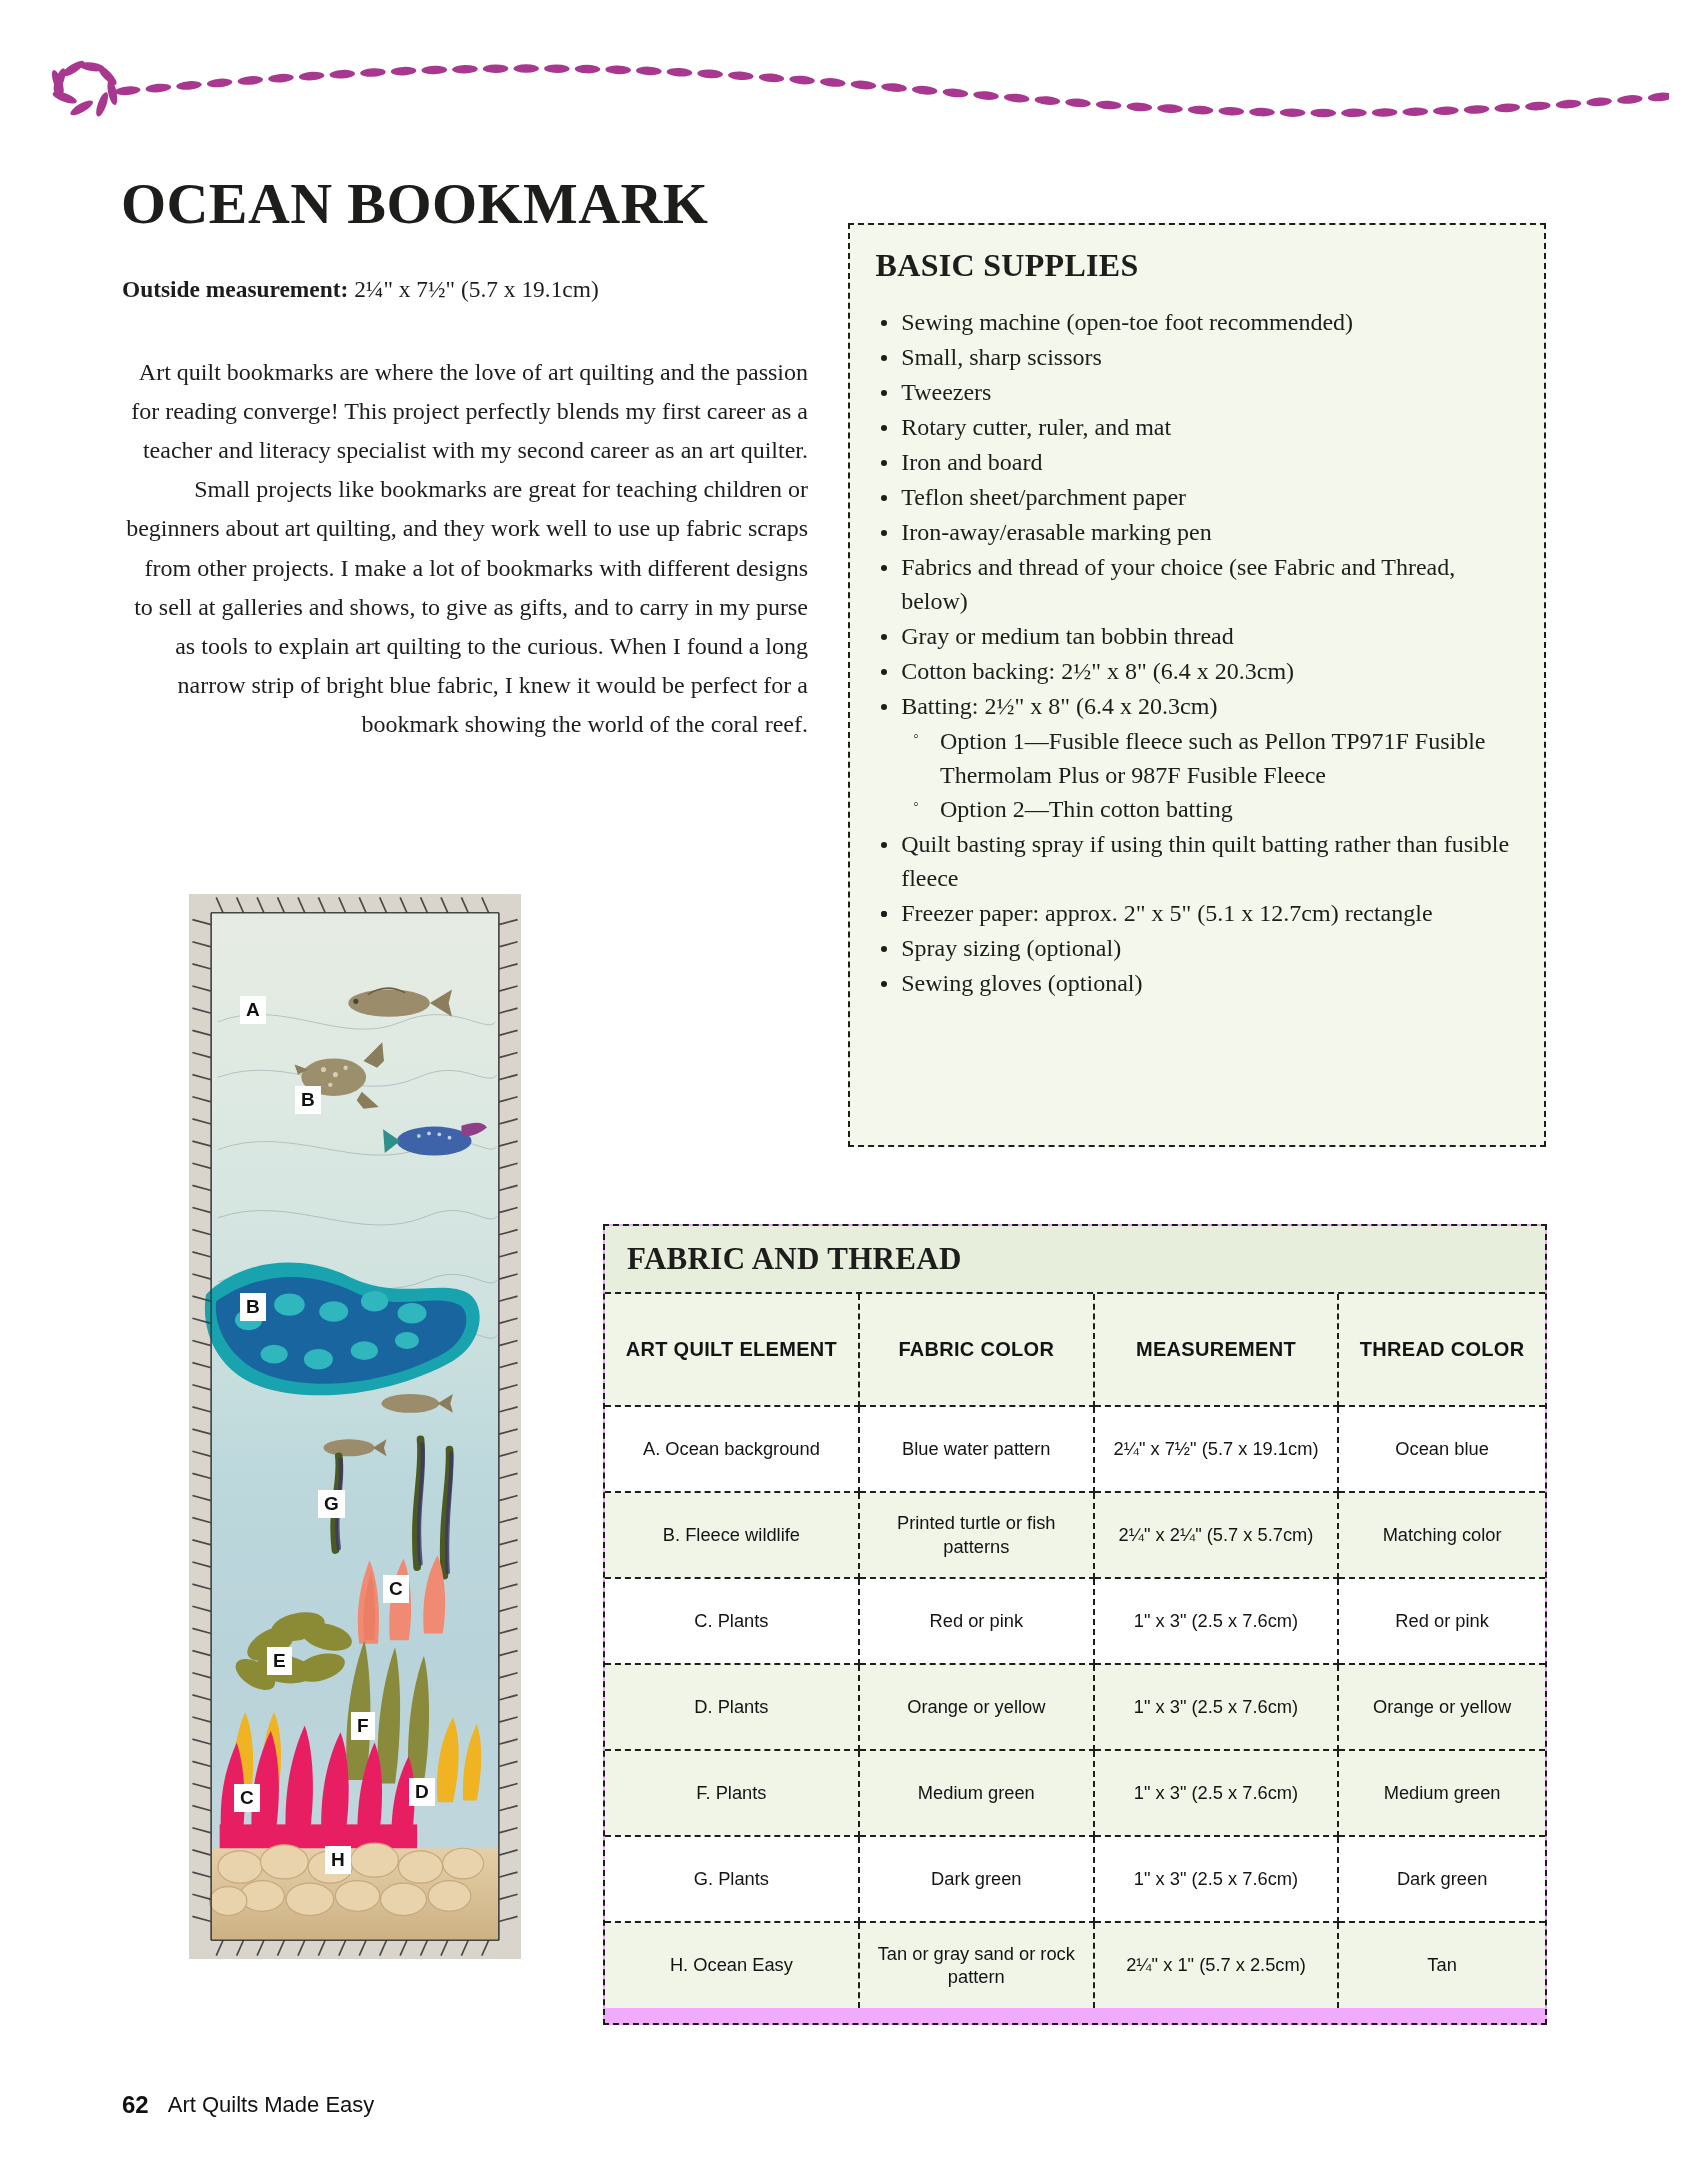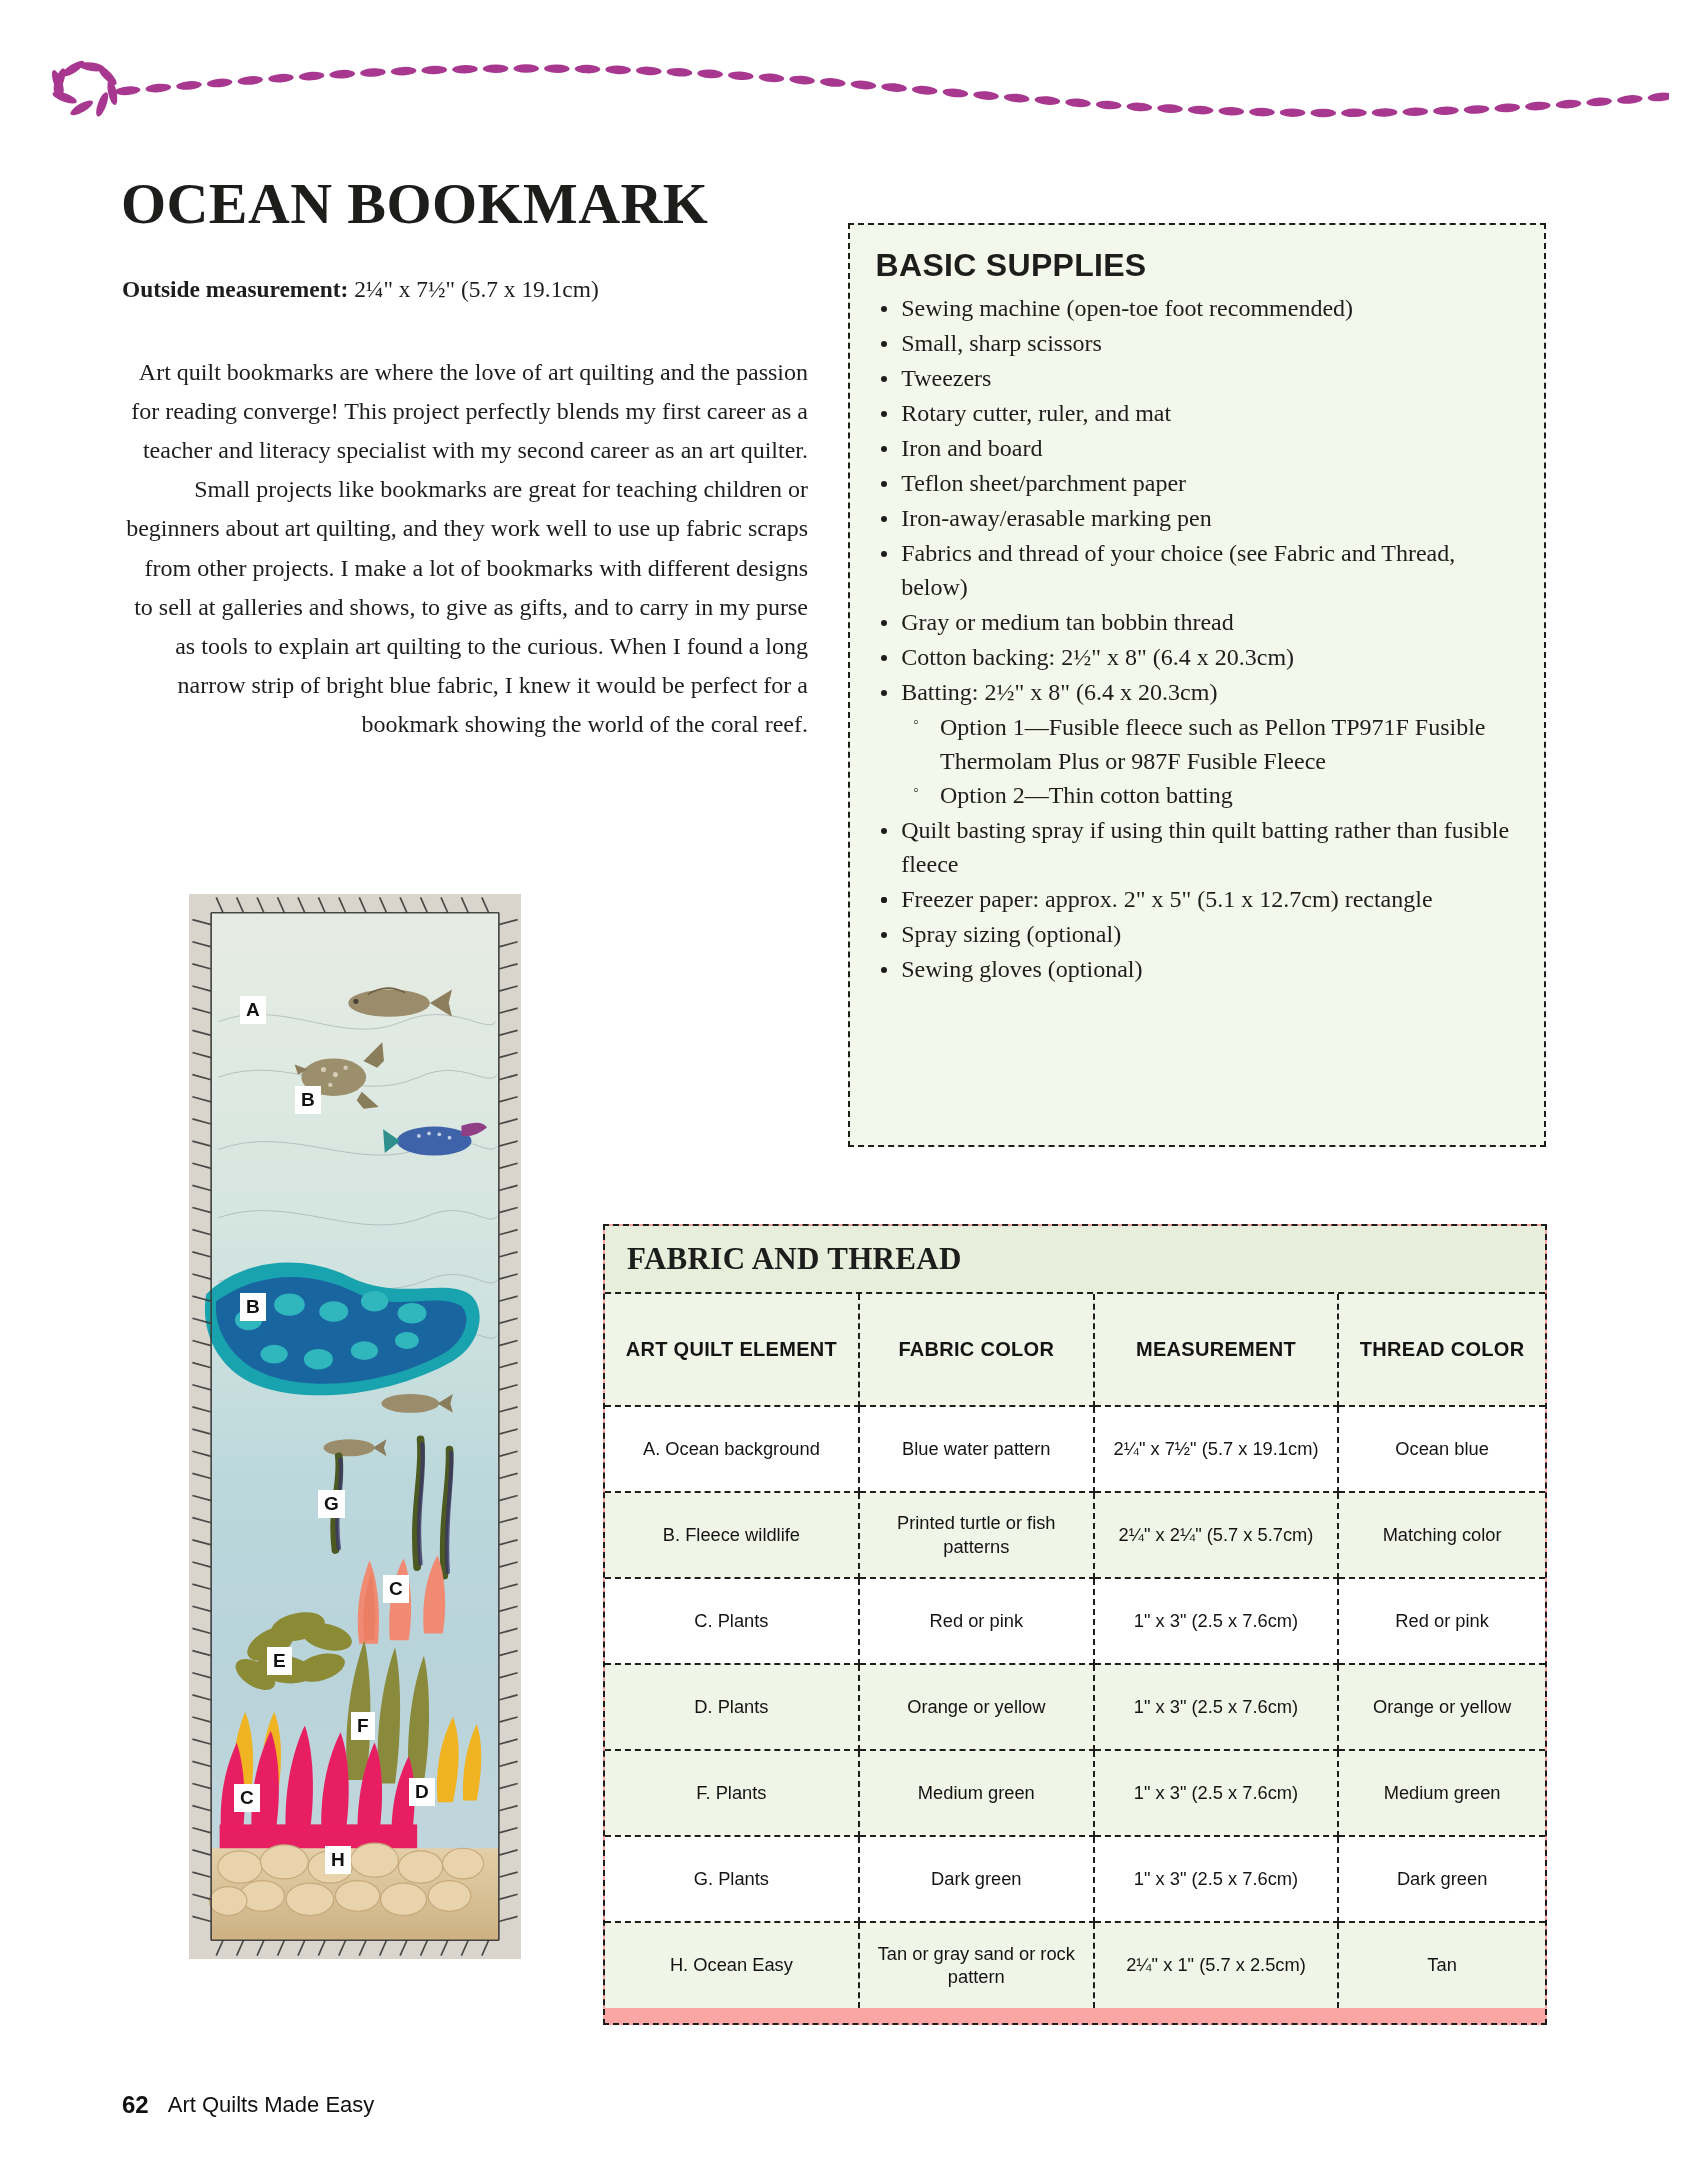--- a/index.html
+++ b/index.html
@@ -94,25 +94,25 @@
   }
 
   .supplies-box {
     left: 848px;
     top: 223px;
     width: 698px;
     height: 924px;
     padding: 22px 24px 15.3px 25.6px;
   }
   .supplies-title {
-    font-family: Liberation Sans, sans-serif;
+    font-family: Liberation Serif, serif;
     font-weight: 700;
     font-size: 32px;
     letter-spacing: 0.3px;
-    margin-bottom: 7px;
+    margin-bottom: 21px;
     color: #1d1d1b;
   }
   ul.supplies, ul.sub-options {
     list-style: none;
   }
   ul.supplies > li {
     position: relative;
     padding-left: 25.6px;
     font-size: 24px;
     line-height: 1.42;
@@ -148,21 +148,21 @@
     color: #1d1d1b;
   }
 
   
   .table-box {
     left: 603px;
     top: 1224px;
     width: 944px;
     height: 801px;
     padding: 0;
-    background: #fca5a5;
+    background: #f0abfc;
   }
   .table-banner {
     background: #e8eedc;
     border-bottom: 2.6px dashed #1d1d1b;
     padding: 15.3px 0 14.5px 22px;
   }
   .table-banner-title {
     font-family: "Liberation Serif", "DejaVu Serif", serif;
     font-weight: 700;
     font-size: 31px;

